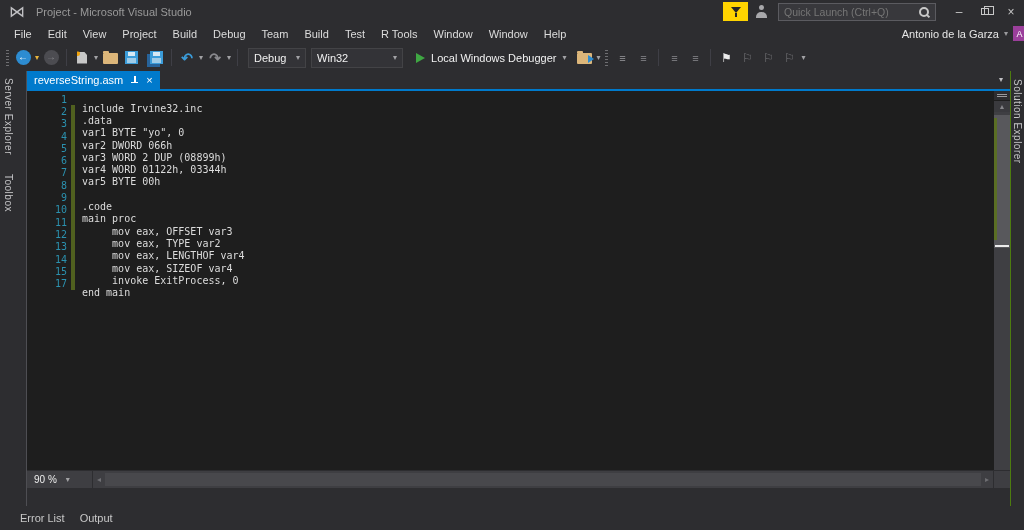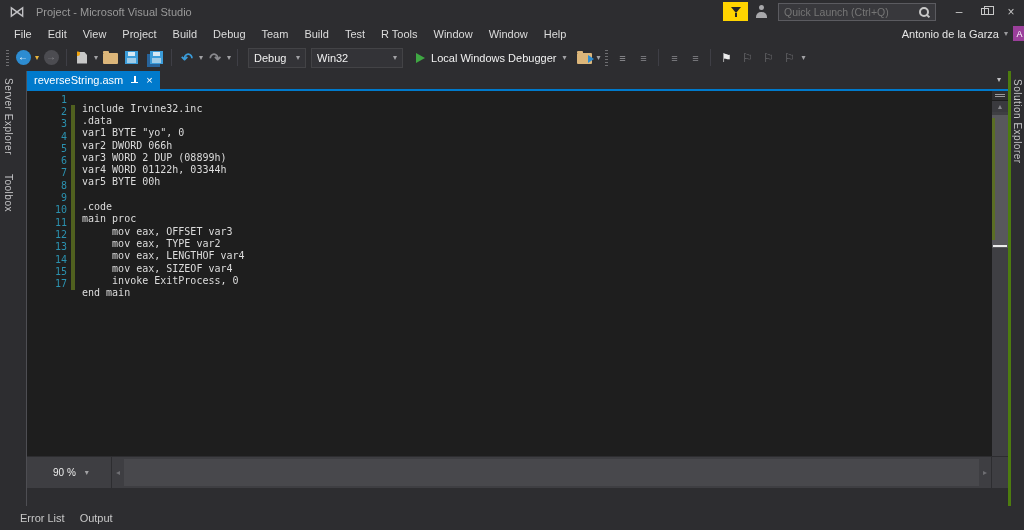--- a/index.html
+++ b/index.html
@@ -66,21 +66,21 @@
   .flag{font-size:12px;color:#ececec;}
   .flag.dim{color:#77777b;}
 
   
   .side-left{position:absolute;left:0;top:73px;width:15px;display:flex;flex-direction:column;gap:9px;}
   .vtab{writing-mode:vertical-rl;font-size:10px;color:#c4c4c6;padding:5px 1px;letter-spacing:0.5px;}
   .side-right{position:absolute;right:0;top:74px;width:13px;}
 
   
   .editor{position:absolute;left:26px;top:71px;width:985px;height:435px;
-          border-left:1px solid #4e4e53;border-right:3px solid #4d7c0f;}
+          border-left:1px solid #4e4e53;border-right:1px solid #4d7c0f;}
   .tabstrip{height:18px;position:relative;display:flex;background:#2d2d30;}
   .tab{background:#007acc;color:#fff;font-size:11px;display:flex;align-items:center;padding:0 7px;gap:8px;}
   .pin{width:7px;height:9px;position:relative;}
   .pin::before{content:"";position:absolute;left:3px;top:0;width:2px;height:6px;background:#fff;}
   .pin::after{content:"";position:absolute;left:0;top:6px;width:7px;height:1px;background:#fff;}
   .tab-close{color:#fff;font-size:11px;line-height:11px;}
   .well-caret{position:absolute;right:7px;top:4px;color:#c0c0c3;font-size:8px;}
   .blueline{height:2px;background:#007acc;}
   .editor-body{position:relative;height:397px;background:#1e1e1e;overflow:hidden;}
   .code-lines{position:absolute;left:0;top:2px;right:16px;font-family:"DejaVu Sans Mono",monospace;font-size:10px;}
@@ -97,21 +97,21 @@
   .splitter{height:10px;display:flex;flex-direction:column;align-items:center;justify-content:center;gap:1px;background:#2d2d30;border-bottom:1px solid #1e1e1e;}
   .splitter i{display:block;width:10px;height:1px;background:#9a9a9d;}
   .sc-arrow{height:11px;display:flex;align-items:center;justify-content:center;color:#86868a;font-size:7px;}
   .v-track{position:absolute;top:21px;bottom:11px;left:0;right:0;background:#3f3f43;}
   .v-thumb{position:absolute;top:3px;left:0;right:0;height:133px;background:#58585c;}
   .green-strip{position:absolute;left:0;top:6px;width:3px;height:122px;background:#5a6e24;}
   .caret-mark{position:absolute;top:133px;left:1px;right:1px;height:2px;background:#ececec;}
   .v-down{position:absolute;bottom:0;left:0;right:0;}
 
   
-  .estrip{position:absolute;left:0;right:0;bottom:0;height:32px;background:#3e3e42;display:flex;align-items:stretch;border-top:1px solid #2d2d30;padding-left:19px;}
+  .estrip{position:absolute;left:0;right:0;bottom:0;height:18px;background:#3e3e42;display:flex;align-items:stretch;border-top:1px solid #2d2d30;}
   .zoom-ctl{width:66px;display:flex;align-items:center;gap:9px;padding-left:7px;font-size:10px;color:#ededed;border-right:1px solid #2d2d30;}
   .hscroll{flex:1;position:relative;}
   .h-arrow{position:absolute;top:0;bottom:0;width:12px;display:flex;align-items:center;justify-content:center;color:#6f6f73;font-size:8px;}
   .h-left{left:0;} .h-right{right:0;}
   .h-thumb{position:absolute;left:12px;right:12px;top:2px;bottom:2px;background:#474669;background:#48484c;}
   .corner{width:17px;border-left:1px solid #2d2d30;background:#3e3e42;}
 
   
   .bottombar{position:absolute;left:0;right:0;bottom:0;height:24px;display:flex;align-items:center;gap:15px;padding-left:20px;font-size:11px;color:#c8c8c8;}
 </style>

